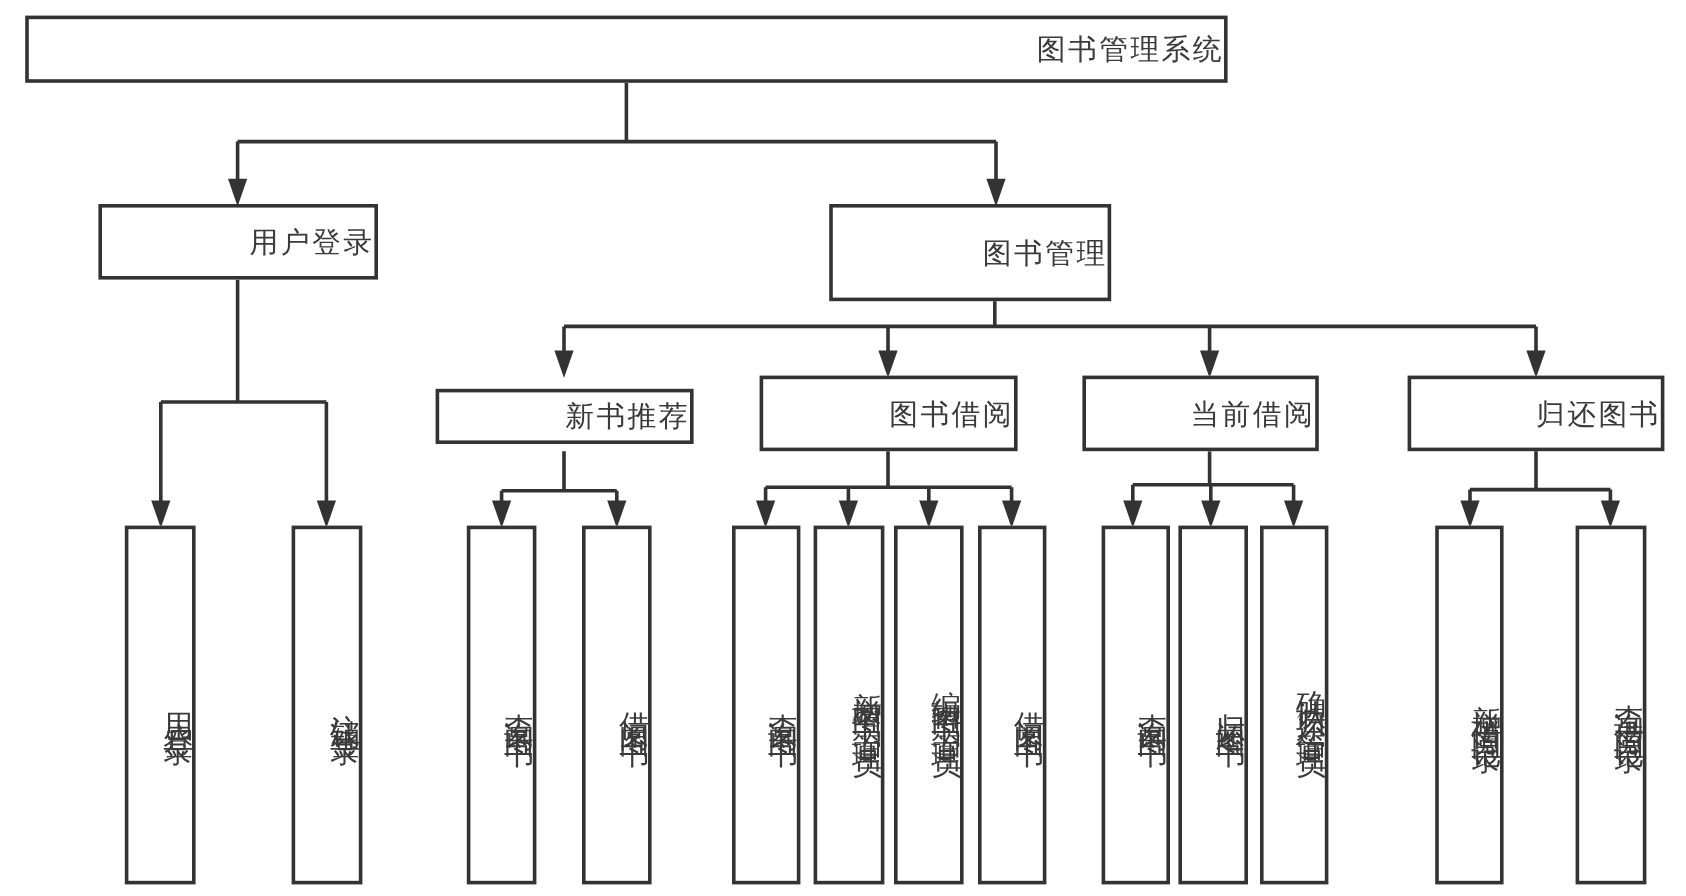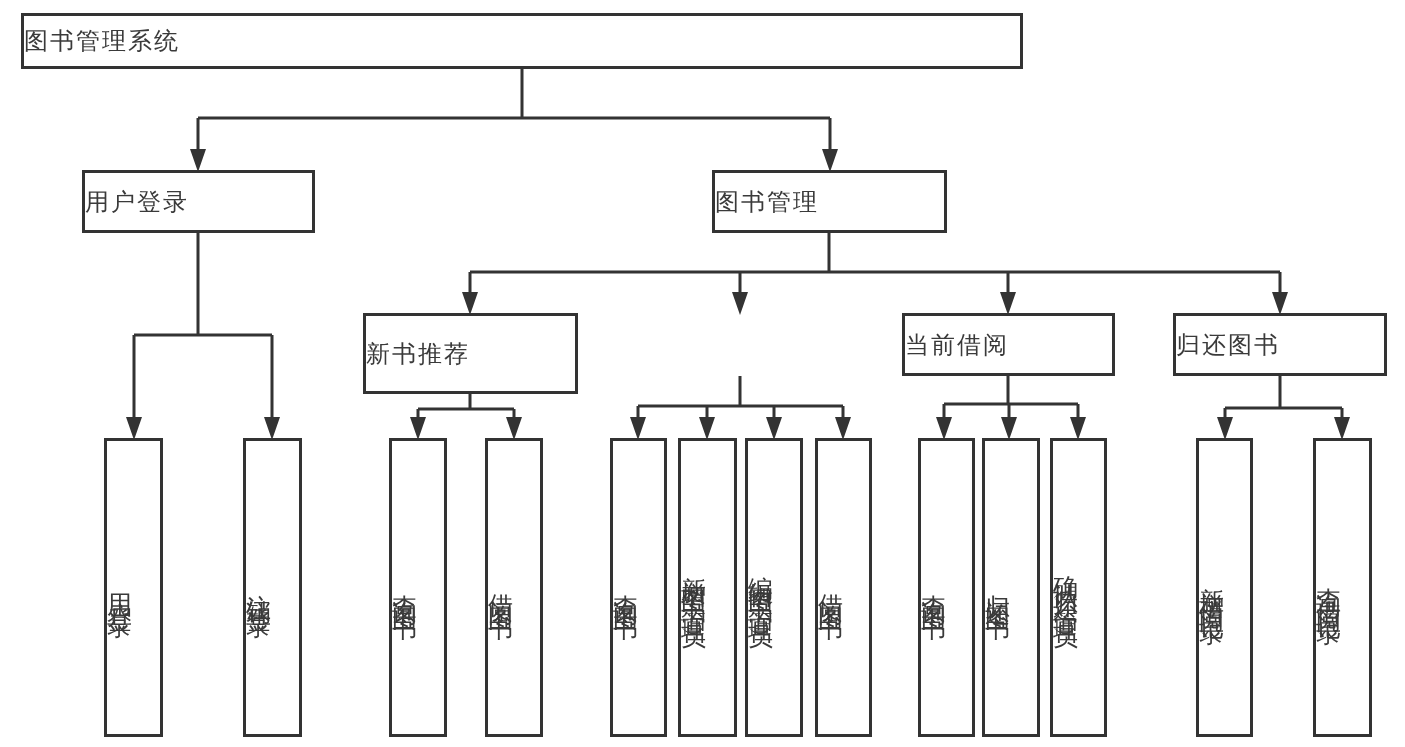--- a/index.html
+++ b/index.html
@@ -9,21 +9,21 @@
   .stage{
     position:relative;width:1405px;height:747px;background:#ffffff;
     font-family:"Liberation Sans","DejaVu Sans",sans-serif;overflow:hidden;
   }
   svg.wires{position:absolute;left:0;top:0;z-index:1;}
   svg.wires path{fill:none;stroke:var(--line);stroke-width:3;}
   svg.wires polygon{fill:var(--line);stroke:none;}
   .node{
     position:absolute;box-sizing:border-box;z-index:2;
     background:var(--fill);border:3px solid var(--border);
-    display:flex;align-items:center;justify-content:flex-start;
+    display:flex;align-items:center;justify-content:flex-end;
     color:var(--text);
   }
   .h-node span{font-size:24px;letter-spacing:2px;white-space:nowrap;}
   .v-node span{
     writing-mode:vertical-rl;text-orientation:mixed;
     font-size:25px;letter-spacing:7px;line-height:1;white-space:nowrap;
   }
   .watermark{
     position:absolute;right:14px;top:713px;z-index:3;
     font-size:22px;letter-spacing:1px;color:var(--watermark);
@@ -71,28 +71,31 @@
     <polygon points="1334,417 1350,417 1342,440"></polygon>
   </svg>
 
   <div class="node h-node" style="left:21px;top:13px;width:1002px;height:56px">
     <span>图书管理系统</span>
   </div>
 
   <div class="node h-node" style="left:82px;top:170px;width:233px;height:63px">
     <span>用户登录</span>
   </div>
-  <div class="node h-node" style="left:712px;top:170px;width:235px;height:63px">
+  <div class="node h-node" style="left:691px;top:170px;width:235px;height:81px">
     <span>图书管理</span>
   </div>
 
-  <div class="node h-node" style="left:363px;top:313px;width:215px;height:81px">
+  <div class="node h-node" style="left:363px;top:324px;width:215px;height:46px">
     <span>新书推荐</span>
   </div>
-  <div class="node h-node" style="left:902px;top:313px;width:213px;height:63px">
+  <div class="node h-node" style="left:633px;top:313px;width:215px;height:63px">
+    <span>图书借阅</span>
+  </div>
+  <div class="node h-node" style="left:902px;top:313px;width:197px;height:63px">
     <span>当前借阅</span>
   </div>
   <div class="node h-node" style="left:1173px;top:313px;width:214px;height:63px">
     <span>归还图书</span>
   </div>
 
   <div class="node v-node" style="left:104px;top:438px;width:59px;height:299px">
     <span>用户登录</span>
   </div>
   <div class="node v-node" style="left:243px;top:438px;width:59px;height:299px">

